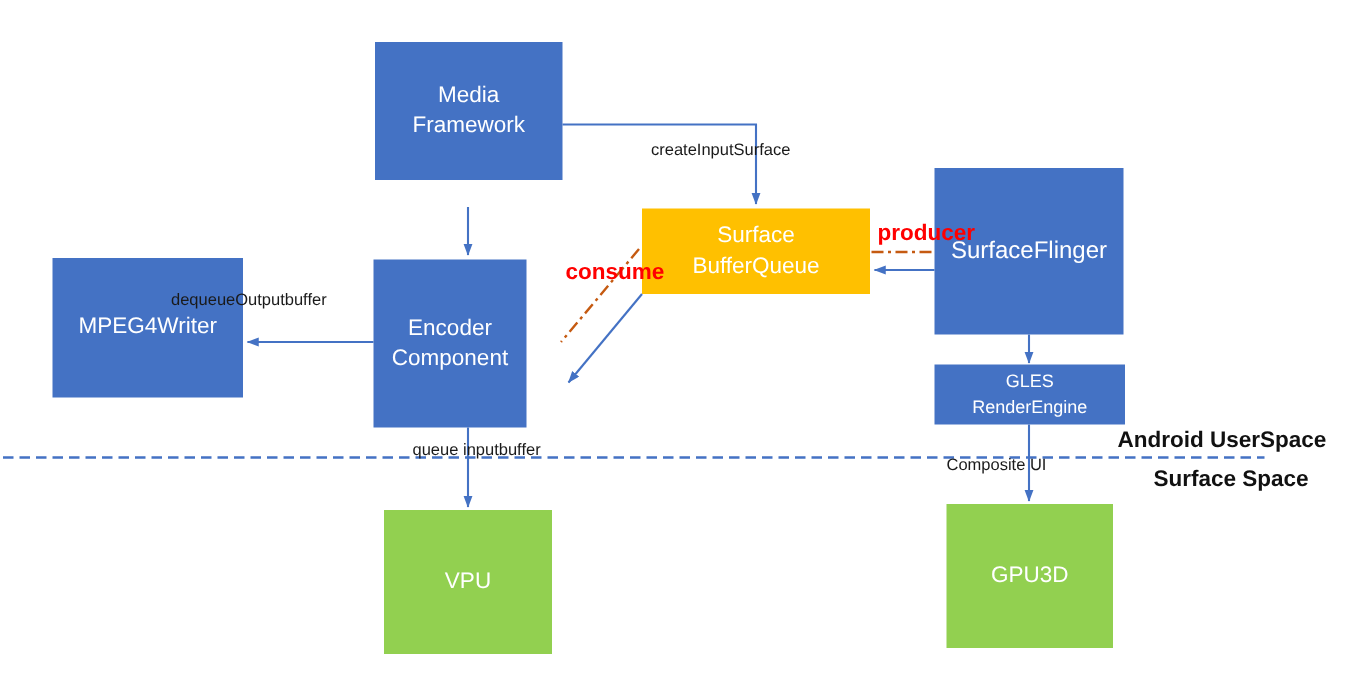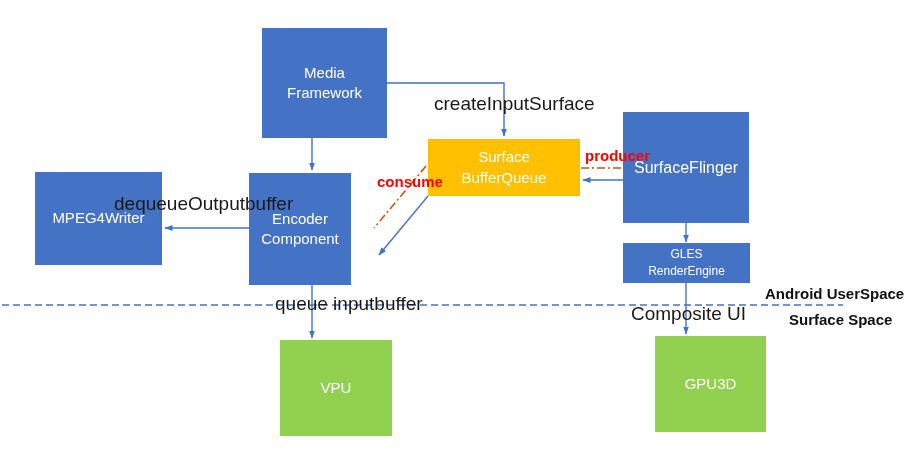--- a/index.html
+++ b/index.html
@@ -7,29 +7,29 @@
     position:relative;width:906px;height:452px;background:#ffffff;overflow:hidden;
     font-family:"Liberation Sans","DejaVu Sans",sans-serif;
   }
   .node{
     position:absolute;display:flex;align-items:center;justify-content:center;
     text-align:center;color:#ffffff;font-size:15px;line-height:1.35;
     white-space:pre-line;box-sizing:border-box;
   }
   .node.blue{background:#4472C4;}
   .node.orange{background:#FFC000;}
-  .node.green{background:#92D050;margin-left:24px;}
+  .node.green{background:#92D050;}
   .edge-label{
-    position:absolute;color:#1a1a1a;font-size:19px;white-space:nowrap;line-height:1.1;
+    position:absolute;color:#1a1a1a;font-size:11px;white-space:nowrap;line-height:1.1;
   }
   .red-label{
     position:absolute;color:#FF0000;font-weight:bold;font-size:15px;white-space:nowrap;line-height:1.1;
   }
   .zone-label{
-    position:absolute;color:#111111;font-weight:bold;font-size:15px;white-space:nowrap;line-height:1.1;margin-left:20px;
+    position:absolute;color:#111111;font-weight:bold;font-size:15px;white-space:nowrap;line-height:1.1;
   }
   svg.wires{position:absolute;left:0;top:0;width:906px;height:452px;}
   .node, .edge-label, .red-label, .zone-label{z-index:2;}
   svg.wires{z-index:1;}
 </style>
 </head>
 <body>
 
 <div id="stage">
 
@@ -56,21 +56,21 @@
 
     <path d="M686,223 L686,242" fill="none" stroke="#4472C4" stroke-width="1.4" marker-end="url(#arrB)"></path>
 
     <path d="M686,283 L686,334" fill="none" stroke="#4472C4" stroke-width="1.4" marker-end="url(#arrB)"></path>
 
     <path d="M312,285 L312,338" fill="none" stroke="#4472C4" stroke-width="1.4" marker-end="url(#arrB)"></path>
 
     <path d="M2,305 L843,305" fill="none" stroke="#4472C4" stroke-width="1.6" stroke-dasharray="7 4"></path>
   </svg>
 
-  <div class="node blue" style="left:262px;top:28px;width:125px;height:110px;">Media
+  <div class="node blue" style="left:250px;top:28px;width:125px;height:92px;">Media
 Framework</div>
 
   <div class="node blue" style="left:35px;top:172px;width:127px;height:93px;">MPEG4Writer</div>
 
   <div class="node blue" style="left:249px;top:173px;width:102px;height:112px;">Encoder
 Component</div>
 
   <div class="node orange" style="left:428px;top:139px;width:152px;height:57px;">Surface
 BufferQueue</div>
 

